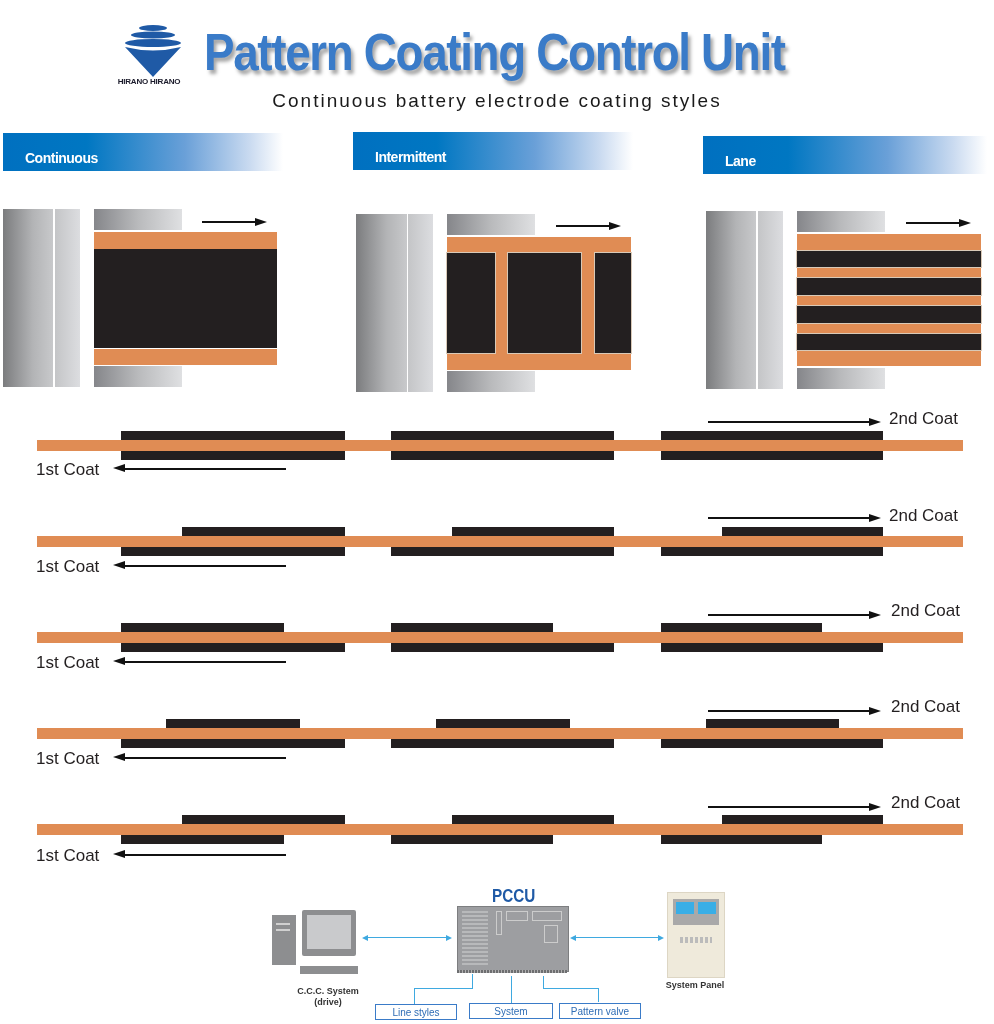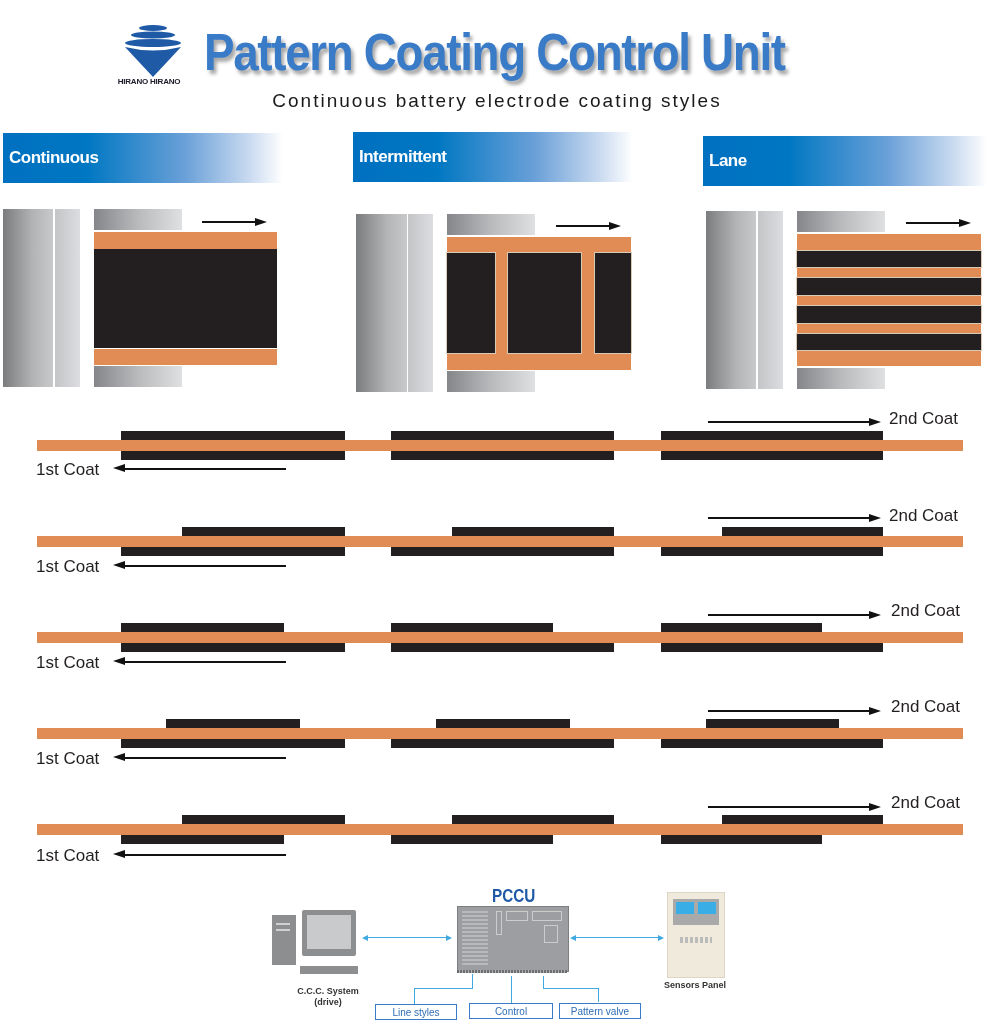--- a/index.html
+++ b/index.html
@@ -6,21 +6,21 @@
   body { width:994px; height:1024px; position:relative; overflow:hidden; font-family:"Liberation Sans", sans-serif; }
   .abs { position:absolute; }
 
   
   .logo { left:118px; top:22px; width:70px; height:70px; }
   .logo-text { left:106px; top:77px; width:86px; font-size:8px; font-weight:bold; color:#1a1a2a; text-align:center; letter-spacing:-0.2px; }
   .main-title { left:204px; top:22px; font-family:"Liberation Sans", sans-serif; font-weight:bold; font-size:52px; color:#3a7bc8; letter-spacing:-1.5px; transform:scaleX(0.88); transform-origin:left top; text-shadow:3px 4px 4px rgba(0,0,0,0.35); line-height:60px; white-space:nowrap; }
   .subtitle { left:0; width:994px; top:90px; text-align:center; font-size:19px; letter-spacing:2px; color:#1a1a1a; }
 
   
-  .band { height:50px; background:linear-gradient(90deg,#0070c0 0%, #0077c2 30%, #6aa0d8 65%, #c9daf0 88%, #ffffff 100%); color:#ffffff; font-weight:bold; font-size:17px; line-height:50px; padding-left:6px; box-sizing:border-box; letter-spacing:-0.5px; }
+  .band { height:38px; background:linear-gradient(90deg,#0070c0 0%, #0077c2 30%, #6aa0d8 65%, #c9daf0 88%, #ffffff 100%); color:#ffffff; font-weight:bold; font-size:14px; line-height:50px; padding-left:22px; box-sizing:border-box; letter-spacing:-0.5px; }
 
   
   .roll-a { background:linear-gradient(90deg,#7b7c7e 0%, #b3b4b6 60%, #c8c9cb 100%); }
   .roll-b { background:linear-gradient(90deg,#c4c5c7 0%, #dcdde0 100%); }
   .roll-c { background:linear-gradient(90deg,#85868a 0%, #b9babc 50%, #dfe0e2 100%); }
   .foil { background:#e08c54; }
   .coat { background:#231f20; }
   .coat-b { background:#231f20; outline:1px solid #d9c9b7; }
 
   .arrow-line { height:2px; background:#111; }
@@ -202,26 +202,26 @@
   <div class="abs blue-line" style="left:572px; top:937px; width:88px; height:1px;"></div>
   <div class="abs" style="left:570px; top:935px; width:0; height:0; border-top:3px solid transparent; border-bottom:3px solid transparent; border-right:6px solid #3fa9e0;"></div>
   <div class="abs" style="left:658px; top:935px; width:0; height:0; border-top:3px solid transparent; border-bottom:3px solid transparent; border-left:6px solid #3fa9e0;"></div>
 
   <div class="abs" style="left:667px; top:892px; width:56px; height:84px; background:#efeadb; border:1px solid #ddd6c4;">
     <div style="position:absolute; left:5px; top:6px; width:46px; height:26px; background:#a9a9a9;"></div>
     <div style="position:absolute; left:8px; top:9px; width:18px; height:12px; background:#39aee6;"></div>
     <div style="position:absolute; left:30px; top:9px; width:18px; height:12px; background:#39aee6;"></div>
     <div style="position:absolute; left:12px; top:44px; width:32px; height:6px; background:repeating-linear-gradient(90deg,#bbb 0 3px,transparent 3px 5px);"></div>
   </div>
-  <div class="abs small-label" style="left:655px; top:980px; width:80px;">Sensors Panel</div>
+  <div class="abs small-label" style="left:655px; top:980px; width:80px;">System Panel</div>
 
   <div class="abs blue-line" style="left:472px; top:974px; width:1px; height:14px;"></div>
   <div class="abs blue-line" style="left:414px; top:988px; width:59px; height:1px;"></div>
   <div class="abs blue-line" style="left:414px; top:988px; width:1px; height:16px;"></div>
   <div class="abs blue-line" style="left:511px; top:976px; width:1px; height:28px;"></div>
   <div class="abs blue-line" style="left:543px; top:976px; width:1px; height:12px;"></div>
   <div class="abs blue-line" style="left:543px; top:988px; width:56px; height:1px;"></div>
   <div class="abs blue-line" style="left:598px; top:988px; width:1px; height:14px;"></div>
 
   <div class="abs blue-box" style="left:375px; top:1004px; width:82px; height:16px;">Line styles</div>
-  <div class="abs blue-box" style="left:469px; top:1003px; width:84px; height:16px;">Control</div>
+  <div class="abs blue-box" style="left:469px; top:1003px; width:84px; height:16px;">System</div>
   <div class="abs blue-box" style="left:559px; top:1003px; width:82px; height:16px;">Pattern valve</div>
 </div>
 
 </body></html>

